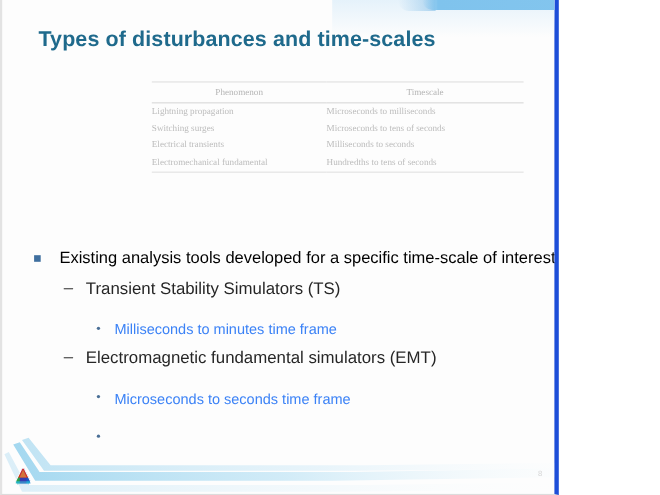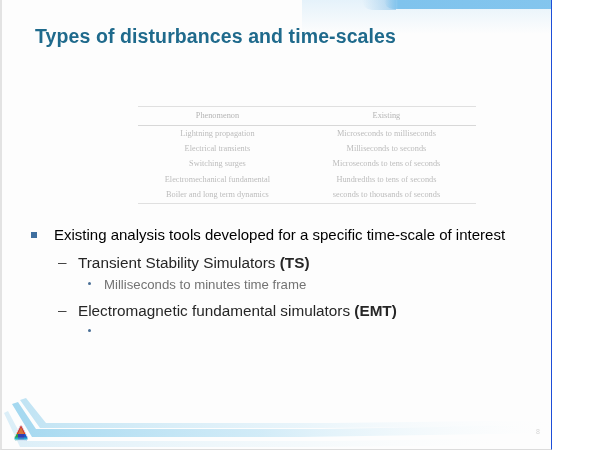--- a/index.html
+++ b/index.html
@@ -5,27 +5,27 @@
   html, body {
     margin: 0;
     padding: 0;
     background: #ffffff;
   }
   body {
     font-family: "Liberation Sans", sans-serif;
   }
   .slide {
     position: relative;
-    width: 552px;
+    width: 508px;
     height: 450px;
     overflow: hidden;
     background: #fdfdfd;
     box-sizing: border-box;
     border-left: 2px solid #e3e3e3;
-    border-right: 1px solid #1d4ed8;
+    border-right: 4px solid #1d4ed8;
     border-bottom: 1px solid #dcdcdc;
   }
 
   
   .top-bar {
     position: absolute;
     top: 0;
     left: 382px;
     width: 218px;
     height: 9px;
@@ -62,40 +62,39 @@
     letter-spacing: 0.1px;
     white-space: nowrap;
   }
 
   
   .table-wrap {
     position: absolute;
     left: 136px;
     top: 74px;
     width: 338px;
-    margin-top: 32px;
   }
   table.phenomena {
     border-collapse: collapse;
     width: 100%;
     font-family: "Liberation Serif", serif;
     font-size: 8.3px;
     color: #b9b9b9;
   }
   table.phenomena thead th {
     font-weight: normal;
     color: #b5b5b5;
     padding: 4px 0 5px 0;
     text-align: center;
     border-top: 1px solid #e0e0e0;
     border-bottom: 1px solid #d8d8d8;
   }
   table.phenomena tbody td {
     padding: 3.1px 0;
-    text-align: center;
+    text-align: left;
     color: #bcbcbc;
   }
   table.phenomena tbody tr:last-child td {
     border-bottom: 1px solid #e0e0e0;
     padding-bottom: 4px;
   }
   table.phenomena col.c1 { width: 47%; }
   table.phenomena col.c2 { width: 53%; }
 
   
@@ -129,28 +128,28 @@
     line-height: 20px;
     color: #262626;
   }
   .lvl2 .dash {
     position: absolute;
     left: 32px;
     top: -1px;
     font-size: 15.3px;
     color: #444;
   }
-  .lvl2 b { font-weight: bold; }
+  .lvl2 b { font-weight: normal; }
   .lvl3 {
     position: relative;
     padding-left: 78px;
-    margin-top: 3px;
+    margin-top: 18px;
     font-size: 13.2px;
     line-height: 17.5px;
-    color: #737373;
+    color: #3b82f6;
   }
   .lvl3 .dot {
     position: absolute;
     left: 62px;
     top: 5.5px;
     width: 3.2px;
     height: 3.2px;
     border-radius: 50%;
     background: #4a6f96;
   }
@@ -194,43 +193,39 @@
 
   <div class="table-wrap">
     <table class="phenomena">
       <colgroup>
           <col class="c1">
           <col class="c2">
         </colgroup>
       <thead>
         <tr>
           <th>Phenomenon</th>
-          <th>Existing</th>
+          <th>Timescale</th>
         </tr>
       </thead>
       <tbody>
         <tr>
           <td>Lightning propagation</td>
           <td>Microseconds to milliseconds</td>
         </tr>
         <tr>
+          <td>Switching surges</td>
+          <td>Microseconds to tens of seconds</td>
+        </tr>
+        <tr>
           <td>Electrical transients</td>
           <td>Milliseconds to seconds</td>
         </tr>
         <tr>
-          <td>Switching surges</td>
-          <td>Microseconds to tens of seconds</td>
-        </tr>
-        <tr>
           <td>Electromechanical fundamental</td>
           <td>Hundredths to tens of seconds</td>
-        </tr>
-        <tr>
-          <td>Boiler and long term dynamics</td>
-          <td>seconds to thousands of seconds</td>
         </tr>
       </tbody>
     </table>
   </div>
 
   <div class="content">
 
     <div class="lvl1">
       <span class="sq"></span>
       <span>Existing analysis tools developed for a specific time-scale of interest</span>
@@ -244,20 +239,24 @@
     <div class="lvl3">
       <span class="dot"></span>
       <span>Milliseconds to minutes time frame</span>
     </div>
 
     <div class="lvl2">
       <span class="dash">–</span>
       <span>Electromagnetic fundamental simulators </span><b>(EMT)</b>
     </div>
 
+    <div class="lvl3">
+      <span class="dot"></span>
+      <span>Microseconds to seconds time frame</span>
+    </div>
     <div class="lvl3">
       <span class="dot"></span>
     </div>
 
   </div>
 
   <div class="swoosh">
     <svg width="600" height="54" viewBox="0 0 600 54">
       <defs>
         <linearGradient id="fadeR" x1="0" y1="0" x2="1" y2="0">

